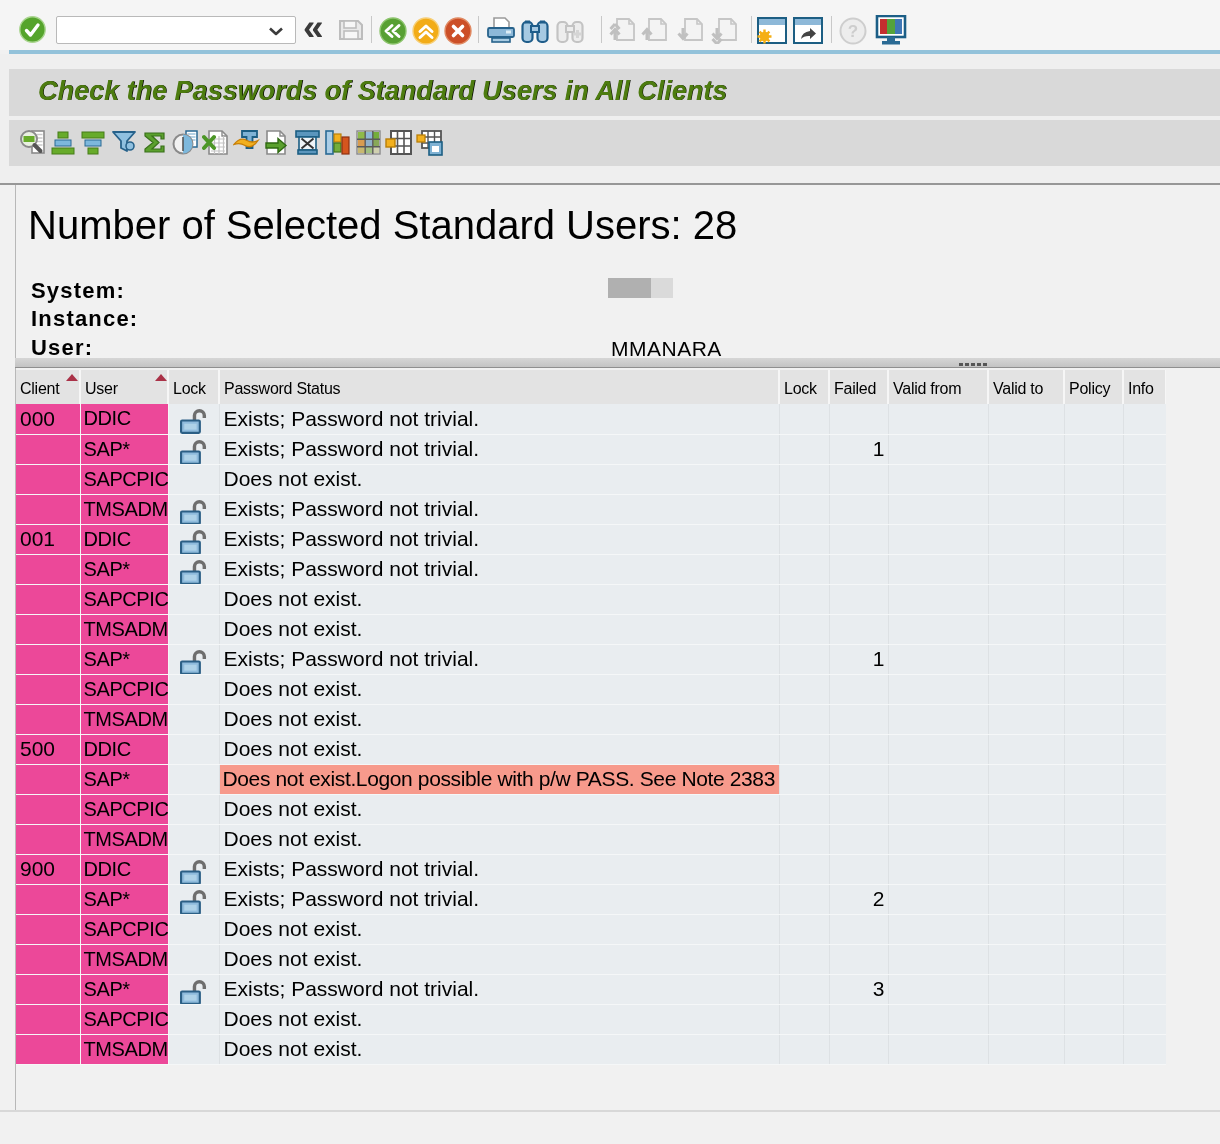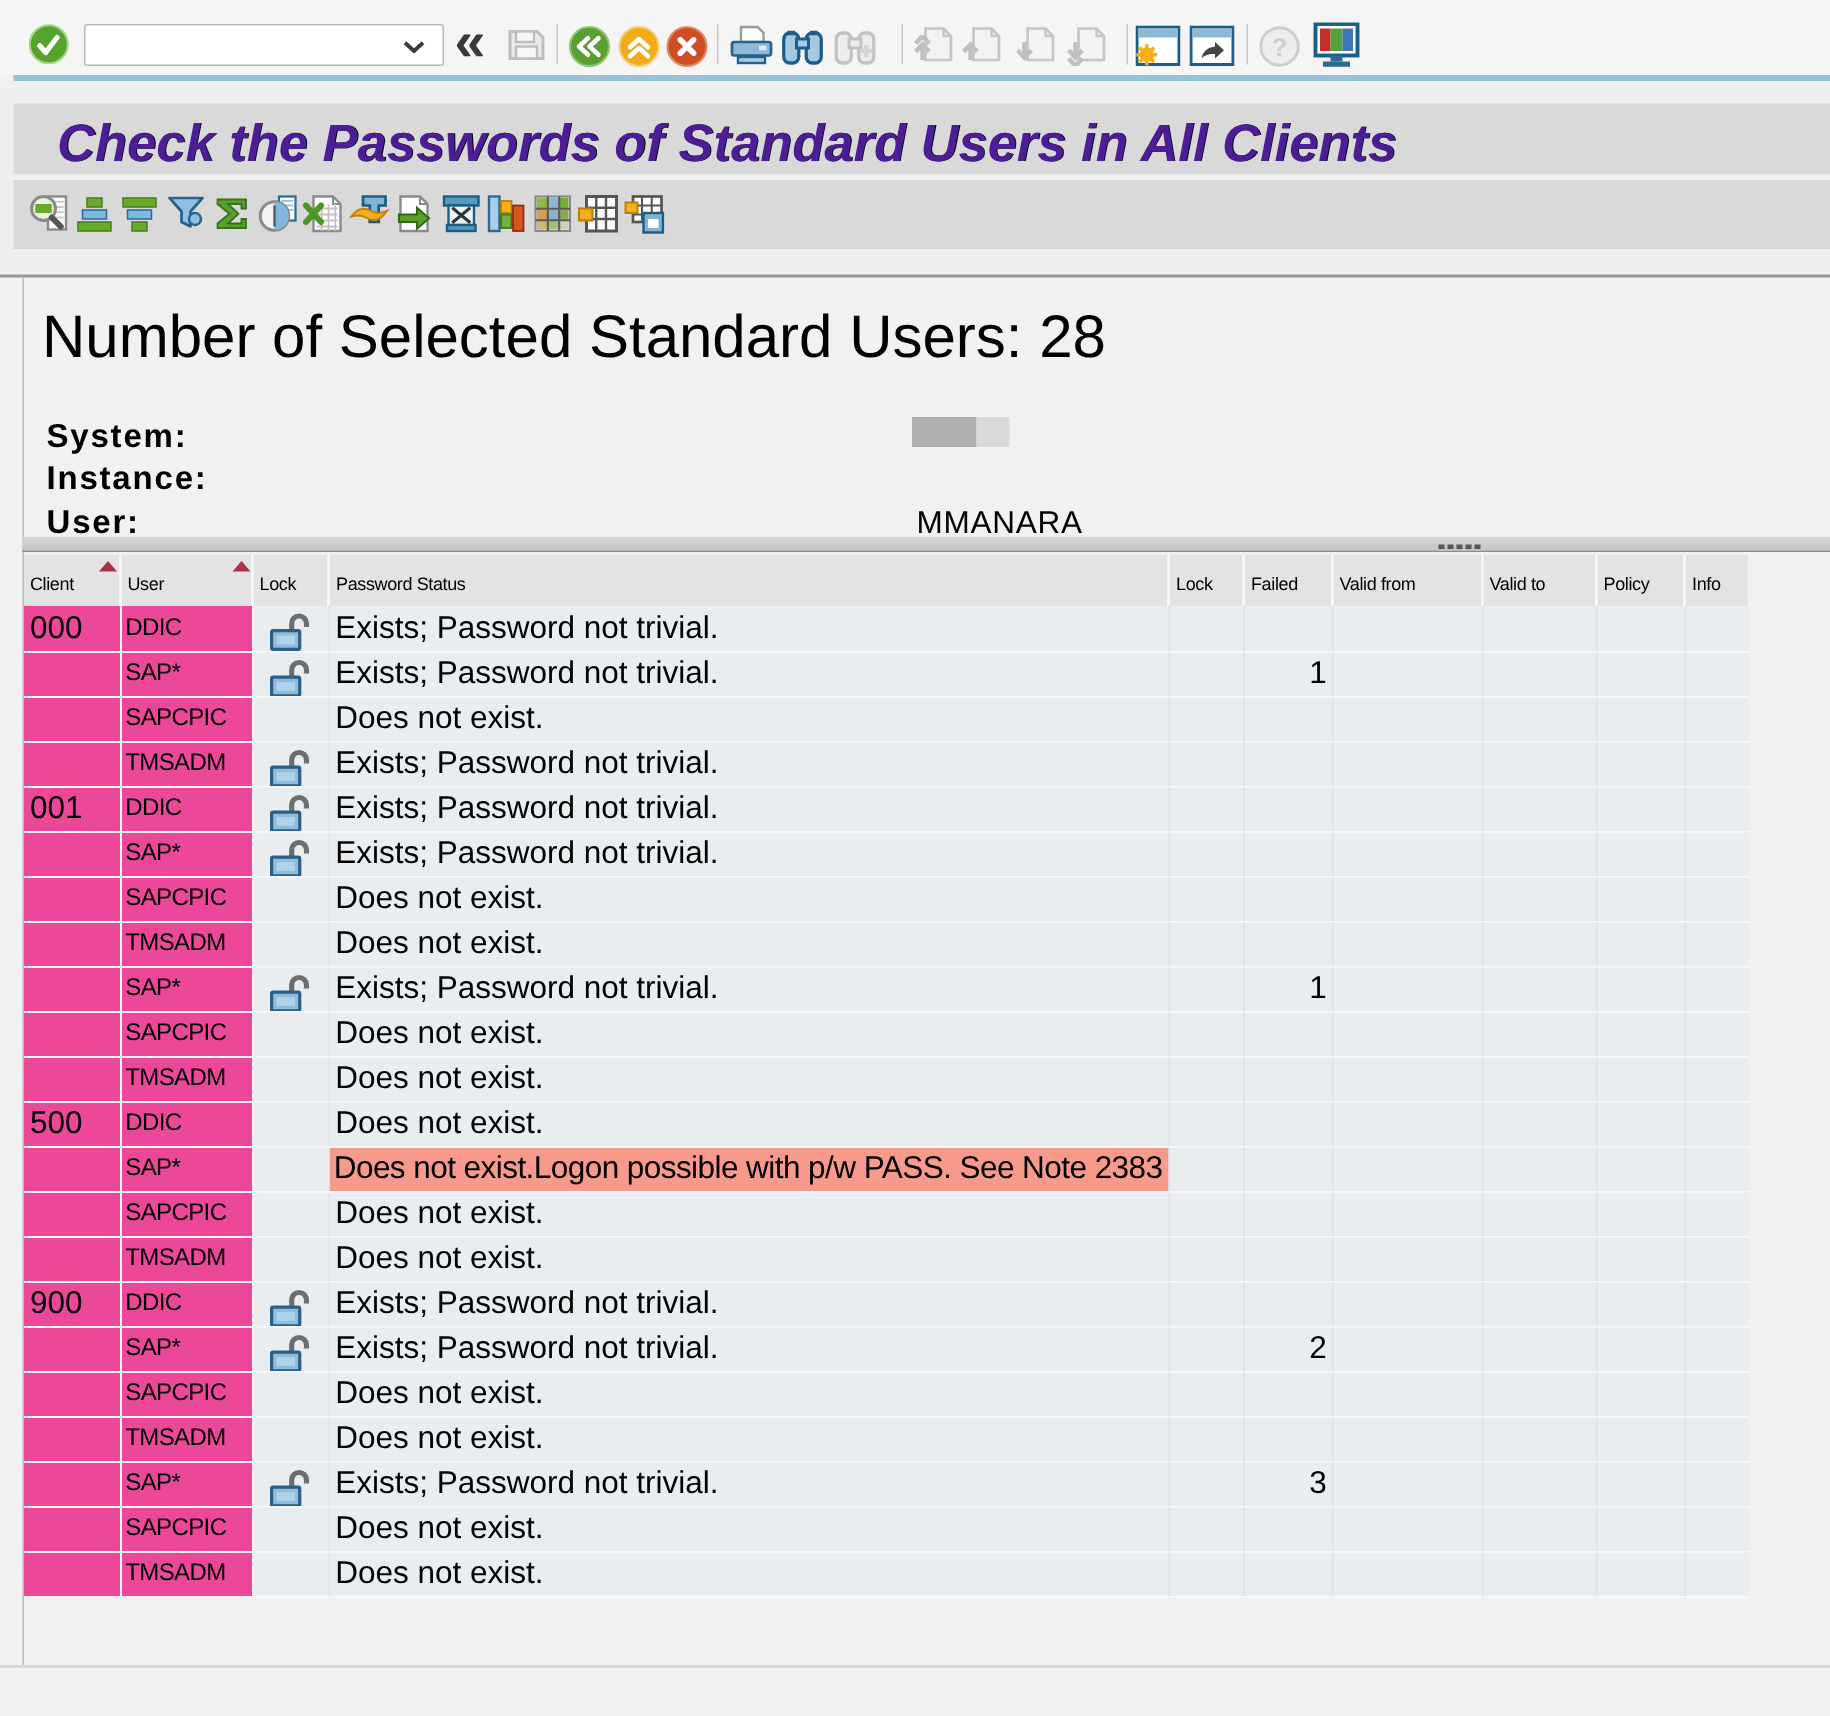--- a/index.html
+++ b/index.html
@@ -3,41 +3,41 @@
 <meta charset="utf-8">
 <style>
   * { margin:0; padding:0; box-sizing:border-box; }
   html,body { width:1220px; height:1144px; background:#f1f1f1; font-family:"Liberation Sans",sans-serif; position:relative; overflow:hidden; }
   .abs { position:absolute; }
   
   #topbar { top:0; left:0; width:1220px; height:50px; background:#f5f5f5; }
   #blueline { top:50px; left:9px; width:1211px; height:4px; background:#93c2da; }
   #band { top:54px; left:0; width:1220px; height:129px; background:#efefef; }
   #titleband { top:15px; left:9px; width:1211px; height:47px; background:#d9d9d9; }
-  #titletext { font-weight:bold; font-style:italic; font-size:35px; letter-spacing:0; color:#4c1d95; left:29px; top:7px; text-shadow:0.6px 0 0 #000; }
+  #titletext { font-weight:bold; font-style:italic; font-size:27px; letter-spacing:0; color:#4d7c0f; left:29px; top:7px; text-shadow:0.6px 0 0 #000; }
   #toolband { top:66px; left:9px; width:1211px; height:46px; background:#d9d9d9; }
   #darkline { top:183px; left:0; width:1220px; height:2px; background:#979797; }
   #leftborder { top:185px; left:15px; width:1px; height:925px; background:#b8b8b8; }
   
   #heading { left:28px; top:203px; font-size:40px; letter-spacing:0; color:#000; }
   .lbl { left:31px; font-size:22px; font-weight:bold; letter-spacing:1.2px; }
   #mmanara { left:611px; top:337px; font-size:21px; letter-spacing:0.5px; }
   #greybox1 { left:608px; top:278px; width:43px; height:20px; background:#b0b0b0; }
   #greybox2 { left:651px; top:278px; width:22px; height:20px; background:#dadada; }
   
   #splitter { top:358px; left:15px; width:1205px; height:10px; background:linear-gradient(#d6d6d6,#c3c3c3); border-bottom:1.5px solid #8f8f8f; }
   .dot { position:absolute; top:4.5px; width:4px; height:3.5px; background:#555; }
   
   #tablewrap { top:370px; left:16px; width:1150px; height:740px; overflow:hidden; }
   table { border-collapse:collapse; table-layout:fixed; width:1150px; }
   th, td { font-weight:normal; text-align:left; vertical-align:middle; overflow:hidden; white-space:nowrap; font-size:21px; letter-spacing:0; color:#000; }
-  th { height:34px; background:#e3e3e3; border-right:2px solid #f6f6f6; padding:3px 0 0 4px; position:relative; font-size:12px; letter-spacing:-0.25px; }
+  th { height:34px; background:#e3e3e3; border-right:2px solid #f6f6f6; padding:3px 0 0 4px; position:relative; font-size:16px; letter-spacing:-0.25px; }
   td { height:30px; padding:0 0 0 4px; }
   td.c { font-size:21px; letter-spacing:0; background:#ec4899; border-bottom:1px solid rgba(255,255,255,0.42); border-right:1px solid rgba(255,255,255,0.38); }
-  td.u { font-size:16px; letter-spacing:-0.4px; padding-left:3px;margin-top:24px; }
+  td.u { font-size:20px; letter-spacing:-0.4px; padding-left:3px;margin-top:24px; }
   td.g { background:#e9edf0; border-bottom:1px solid #f5f7f8; border-right:1px solid #dde1e4; }
   td.num { text-align:right; padding:0 3px 0 0; }
   td.red { background:#f79a8c; }
   .tri { position:absolute; top:4px; width:0; height:0; border-left:6px solid transparent; border-right:6px solid transparent; border-bottom:7px solid #aa3248; }
   .lockcell { position:relative; }
   .locksvg { position:absolute; left:11px; top:3px; }
   #botstrip { top:1110px; left:0; width:1220px; height:34px; background:#f1f1f1; border-top:2px solid #d8d8d8; }
   .sep { position:absolute; top:16px; width:1px; height:27px; background:#c8c8c8; }
 </style>
 </head>

